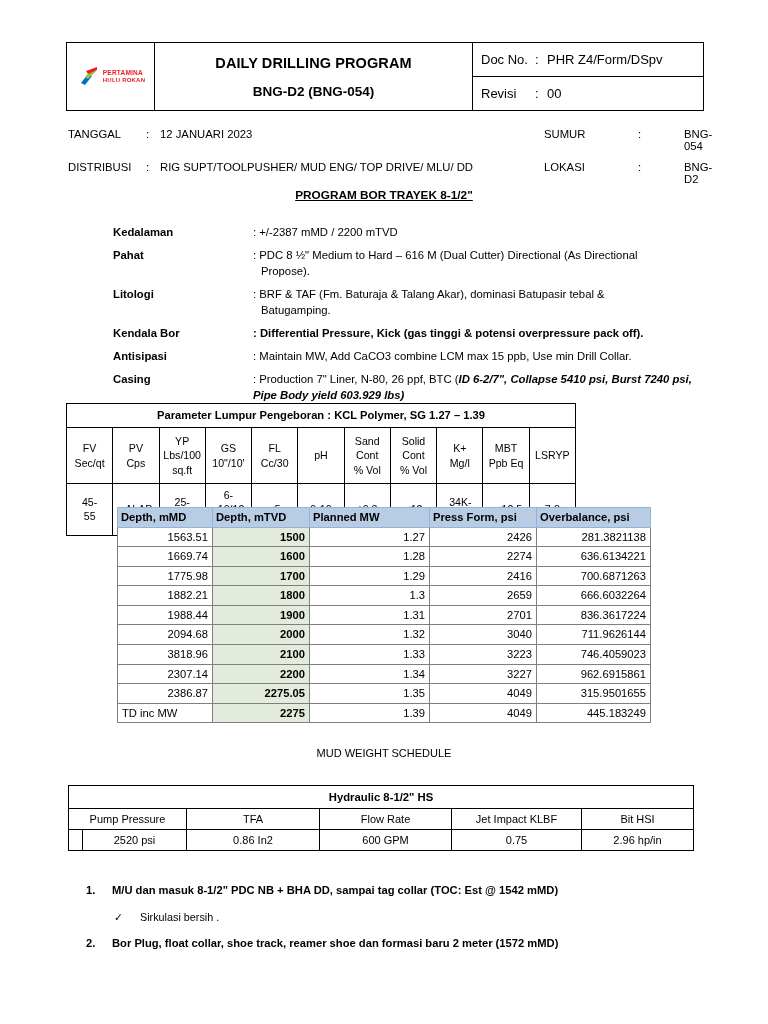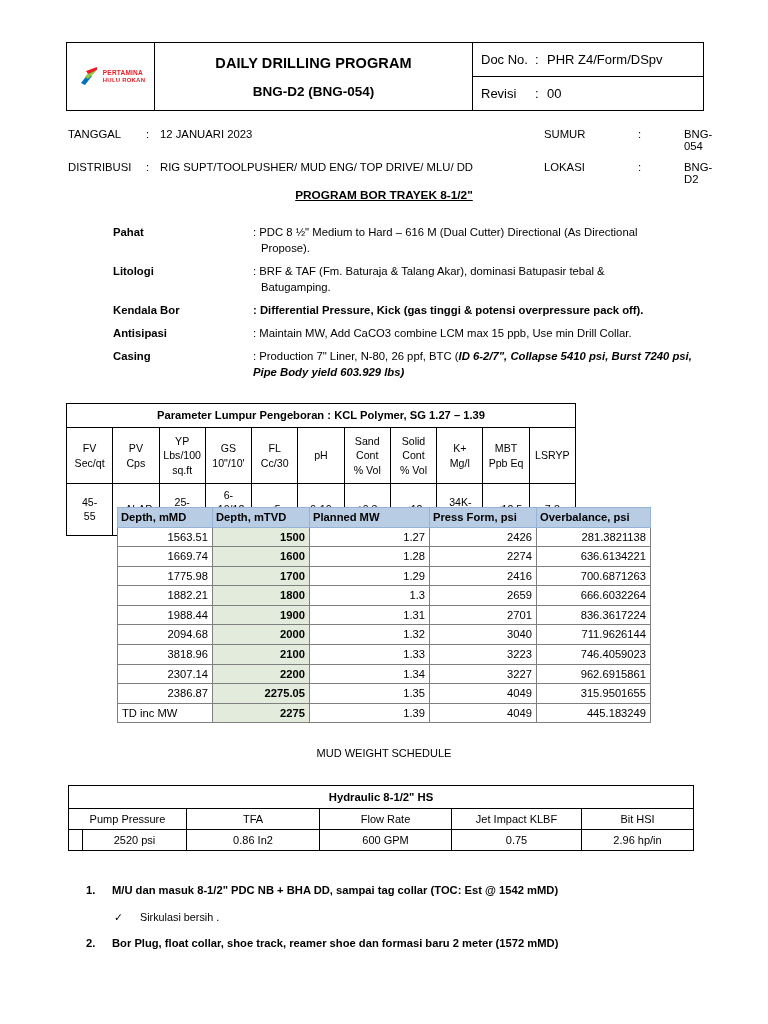--- a/index.html
+++ b/index.html
@@ -347,20 +347,24 @@
         <span class="r-value">BNG-D2</span>
       </div>
     </div>
   </div>
 
   <div class="section-title">
     <span>PROGRAM BOR TRAYEK 8-1/2"</span>
   </div>
 
   <div class="specs">
+    <div class="spec-row">
+      <div class="spec-label">Kedalaman</div>
+      <div class="spec-value">: +/-2387 mMD / 2200 mTVD</div>
+    </div>
     <div class="spec-row">
       <div class="spec-label">Pahat</div>
       <div class="spec-value">
         <span>: PDC 8 ½" Medium to Hard – 616 M (Dual Cutter) Directional (As Directional</span>
         <span class="spec-indent">Propose).</span>
       </div>
     </div>
     <div class="spec-row">
       <div class="spec-label">Litologi</div>
       <div class="spec-value">

